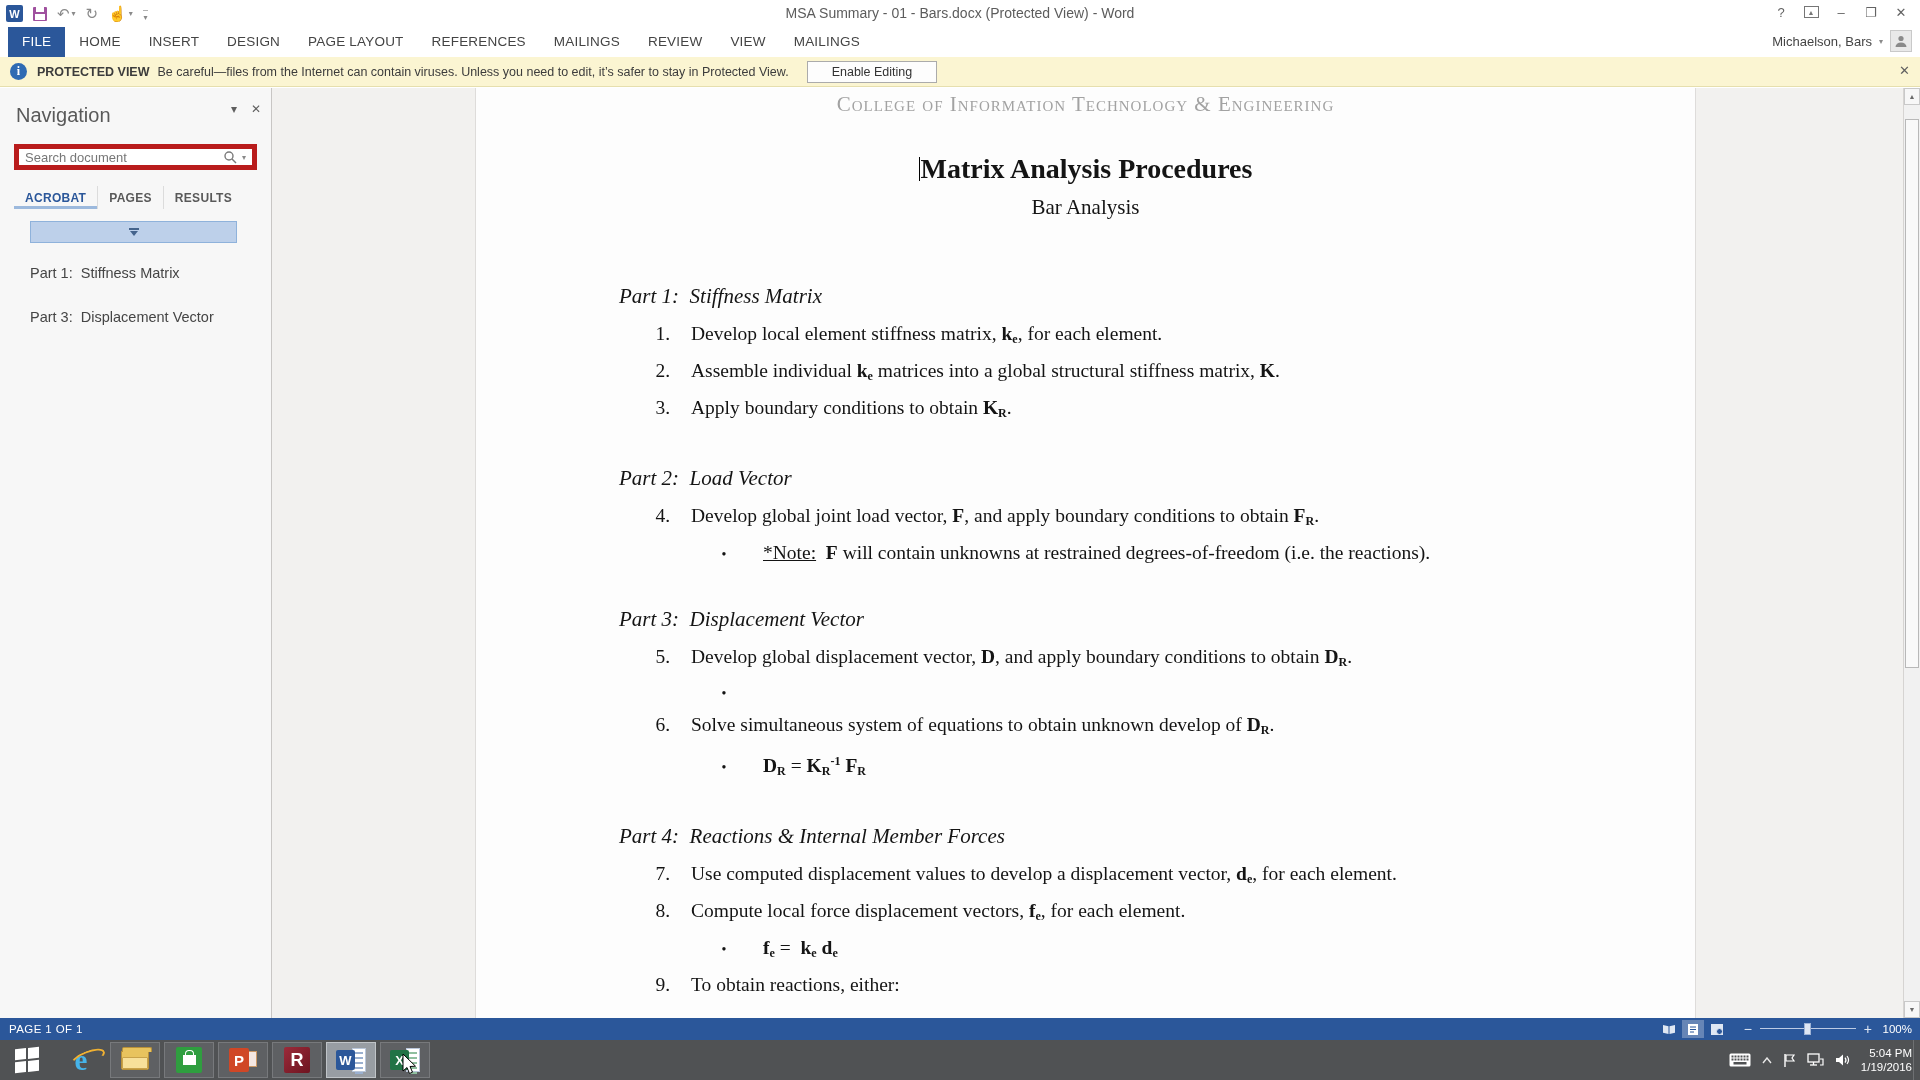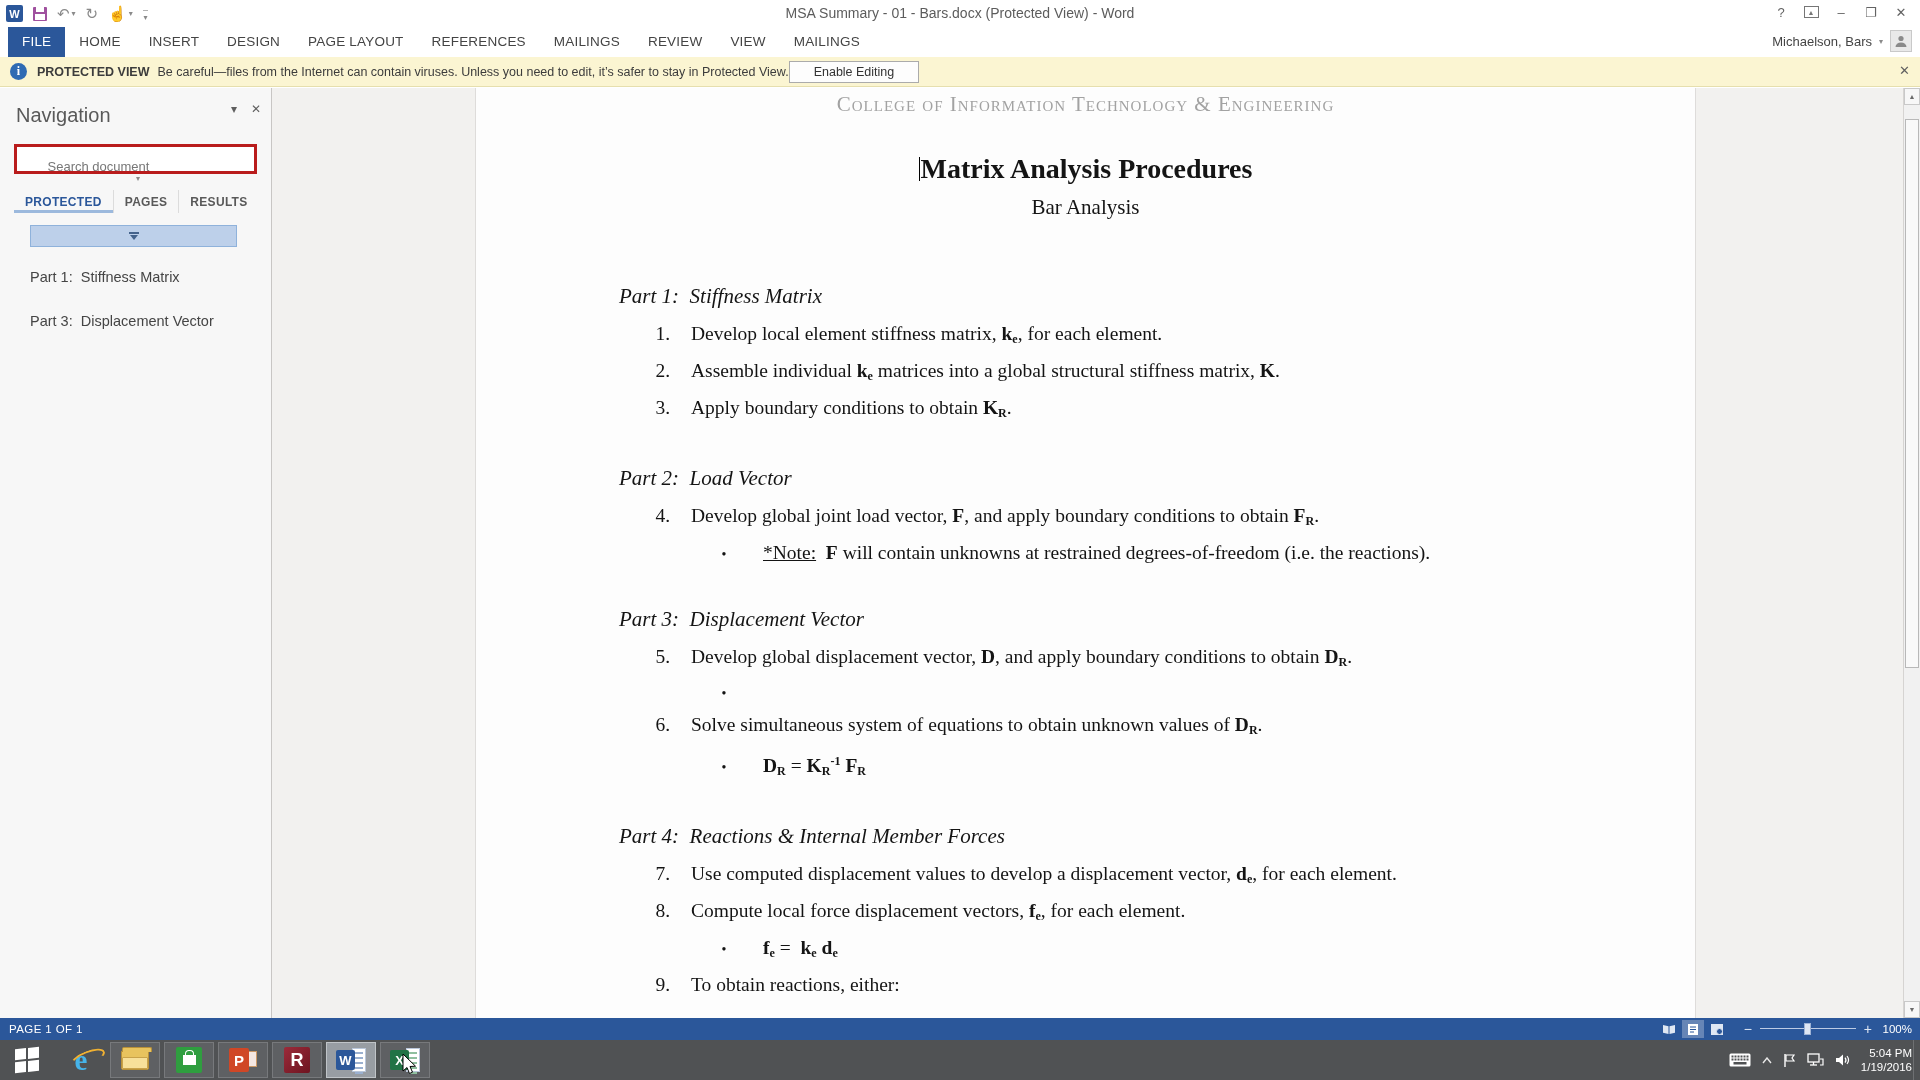--- a/index.html
+++ b/index.html
@@ -24,32 +24,32 @@
   .account { position:absolute; right:8px; top:3px; display:flex; align-items:center; gap:7px; font-size:13px; color:#444; }
   .avatar { width:22px; height:22px; background:#e9e9e9; border:1px solid #c9c9c9; display:flex; align-items:center; justify-content:center; }
 
   
   .msgbar { position:absolute; left:0; top:57px; width:1920px; height:30px; background:#fbf5d2;
             border-bottom:1px solid #e6dfae; display:flex; align-items:center; padding-left:10px; }
   .pv-icon { width:17px; height:17px; border-radius:50%; background:#2f6bb3; color:#fff; font-size:12px; font-weight:bold;
              display:flex; align-items:center; justify-content:center; font-family:"Liberation Serif",serif; }
   .pv-label { margin-left:10px; font-size:12.5px; font-weight:bold; color:#3c3c3c; }
   .pv-msg { margin-left:8px; font-size:12.5px; color:#3c3c3c; }
-  .pv-btn { height:22px; padding:0 24px; background:#fdfdfd; border:1px solid #ababab;
+  .pv-btn { margin-left:18px; height:22px; padding:0 24px; background:#fdfdfd; border:1px solid #ababab;
             font-size:12.5px; color:#333; display:flex; align-items:center; }
   .pv-close { position:absolute; right:10px; top:6px; color:#5f5f5f; font-size:13px; }
 
   
   .main { position:absolute; left:0; top:88px; width:1920px; height:930px; background:#f2f1ef; overflow:hidden; }
 
   
   .navpane { position:absolute; left:0; top:0; width:272px; height:930px; background:#f7f7f7; border-right:1px solid #c8c6c4; }
   .nav-title { margin:16px 0 0 16px; font-size:20px; color:#595959; }
   .nav-hdr-ctrls { position:absolute; right:10px; top:14px; display:flex; gap:14px; color:#5f5f5f; font-size:12px; }
-  .nav-search { margin:17px 14px 0 14px; height:26px; background:#fff; border:3px solid #b91c1c; display:flex; align-items:center; padding:12px 6px;flex-direction:column; }
+  .nav-search { margin:17px 14px 0 14px; height:26px; background:#fff; border:5px solid #b91c1c; display:flex; align-items:center; padding:4px 6px; }
   .nav-search input { flex:1; border:0; outline:0; background:transparent; font-size:13px; color:#444; font-family:"Liberation Sans",sans-serif; }
   .nav-search input::placeholder { color:#777; opacity:1; }
   .nav-tabs { margin:16px 0 0 14px; display:flex; height:23px; }
   .nav-tab { padding:0 11px; font-size:12px; font-weight:bold; color:#595959; letter-spacing:.3px;
              border-right:1px solid #dcdcdc; display:flex; align-items:center; }
   .nav-tab:last-child { border-right:0; }
   .nav-tab.active { color:#2b579a; box-shadow:inset 0 -3px 0 #9cb9dd; }
   .nav-selbar { margin:12px 0 0 30px; width:207px; height:22px; background:#bdd0ea; border:1px solid #8fb2db;
                 display:flex; align-items:center; justify-content:center; }
   .collapse-glyph { width:10px; border-top:2px solid #44638c; padding-top:1px; display:flex; justify-content:center; }
@@ -225,21 +225,21 @@
     </div>
     <div class="nav-search">
       <input type="text" placeholder="Search document" style="">
       <svg width="14" height="14" viewBox="0 0 14 14">
         <circle cx="6" cy="6" r="4" fill="none" stroke="#7a7a7a" stroke-width="1.4"></circle>
         <line x1="9" y1="9" x2="13" y2="13" stroke="#7a7a7a" stroke-width="1.4"></line>
       </svg>
       <span class="caret-sm" style="margin-left:5px;">▾</span>
     </div>
     <div class="nav-tabs">
-        <div class="nav-tab active">PROTECTED</div>
+        <div class="nav-tab active">ACROBAT</div>
         <div class="nav-tab">PAGES</div>
         <div class="nav-tab">RESULTS</div>
       </div>
     <div class="nav-selbar">
       <span class="collapse-glyph"></span>
     </div>
     <div class="nav-items">
         <div class="nav-item">Part 1:  Stiffness Matrix</div>
         <div class="nav-item">Part 3:  Displacement Vector</div>
       </div>
@@ -277,21 +277,21 @@
             <div class="doc-heading">Part 3:  Displacement Vector</div>
             <div class="row num">
               <span class="marker">5.</span>
               <span class="content"><span>Develop global displacement vector, </span><span style="font-weight: bold;">D</span><span>, and apply boundary conditions to obtain </span><span style="font-weight: bold;">D</span><span class="sub" style="font-weight: bold;">R</span><span>.</span></span>
             </div>
             <div class="row bullet">
               <span class="marker">•</span>
             </div>
             <div class="row num">
               <span class="marker">6.</span>
-              <span class="content"><span>Solve simultaneous system of equations to obtain unknown values of </span><span style="font-weight: bold;">D</span><span class="sub" style="font-weight: bold;">R</span><span>.</span></span>
+              <span class="content"><span>Solve simultaneous system of equations to obtain unknown develop of </span><span style="font-weight: bold;">D</span><span class="sub" style="font-weight: bold;">R</span><span>.</span></span>
             </div>
             <div class="row bullet">
               <span class="marker">•</span>
               <span class="content"><span style="font-weight: bold;">D</span><span class="sub" style="font-weight: bold;">R</span><span> = </span><span style="font-weight: bold;">K</span><span class="sub" style="font-weight: bold;">R</span><span class="sup" style="font-weight: bold;">-1</span><span> </span><span style="font-weight: bold;">F</span><span class="sub" style="font-weight: bold;">R</span></span>
             </div>
             <div class="doc-heading">Part 4:  Reactions &amp; Internal Member Forces</div>
             <div class="row num">
               <span class="marker">7.</span>
               <span class="content"><span>Use computed displacement values to develop a displacement vector, </span><span style="font-weight: bold;">d</span><span class="sub" style="font-weight: bold;">e</span><span>, for each element.</span></span>
             </div>

